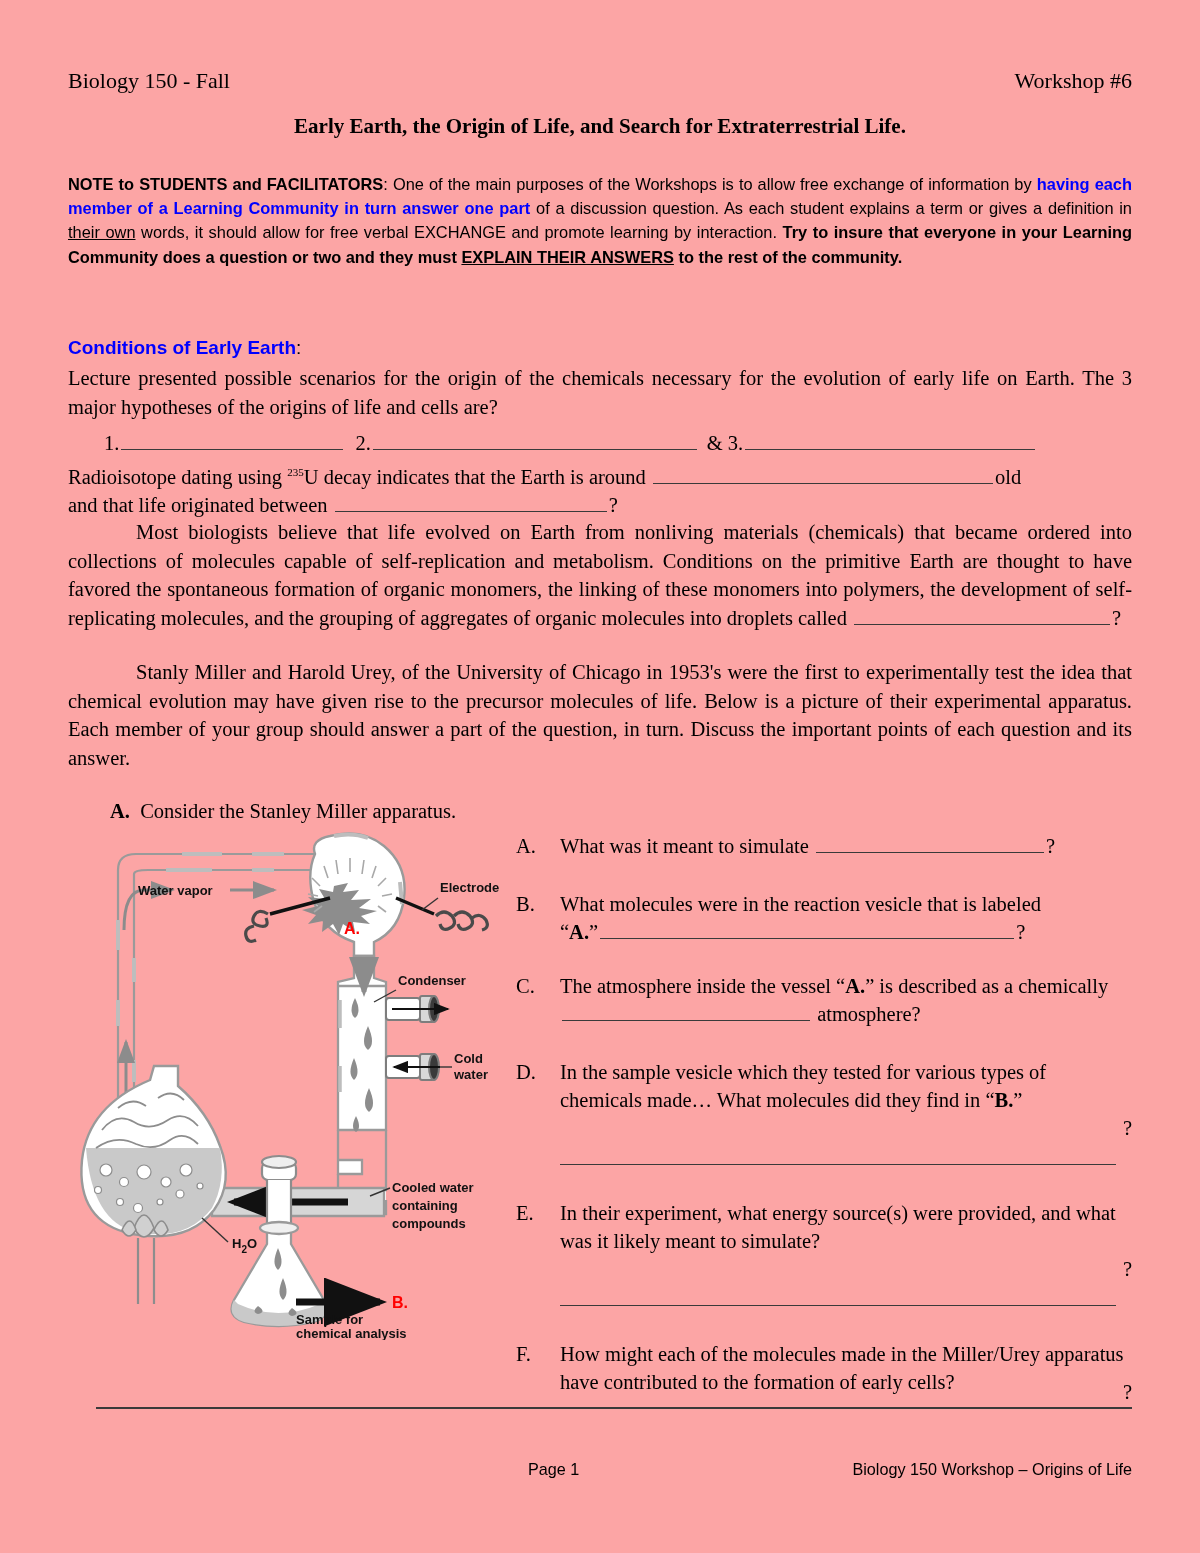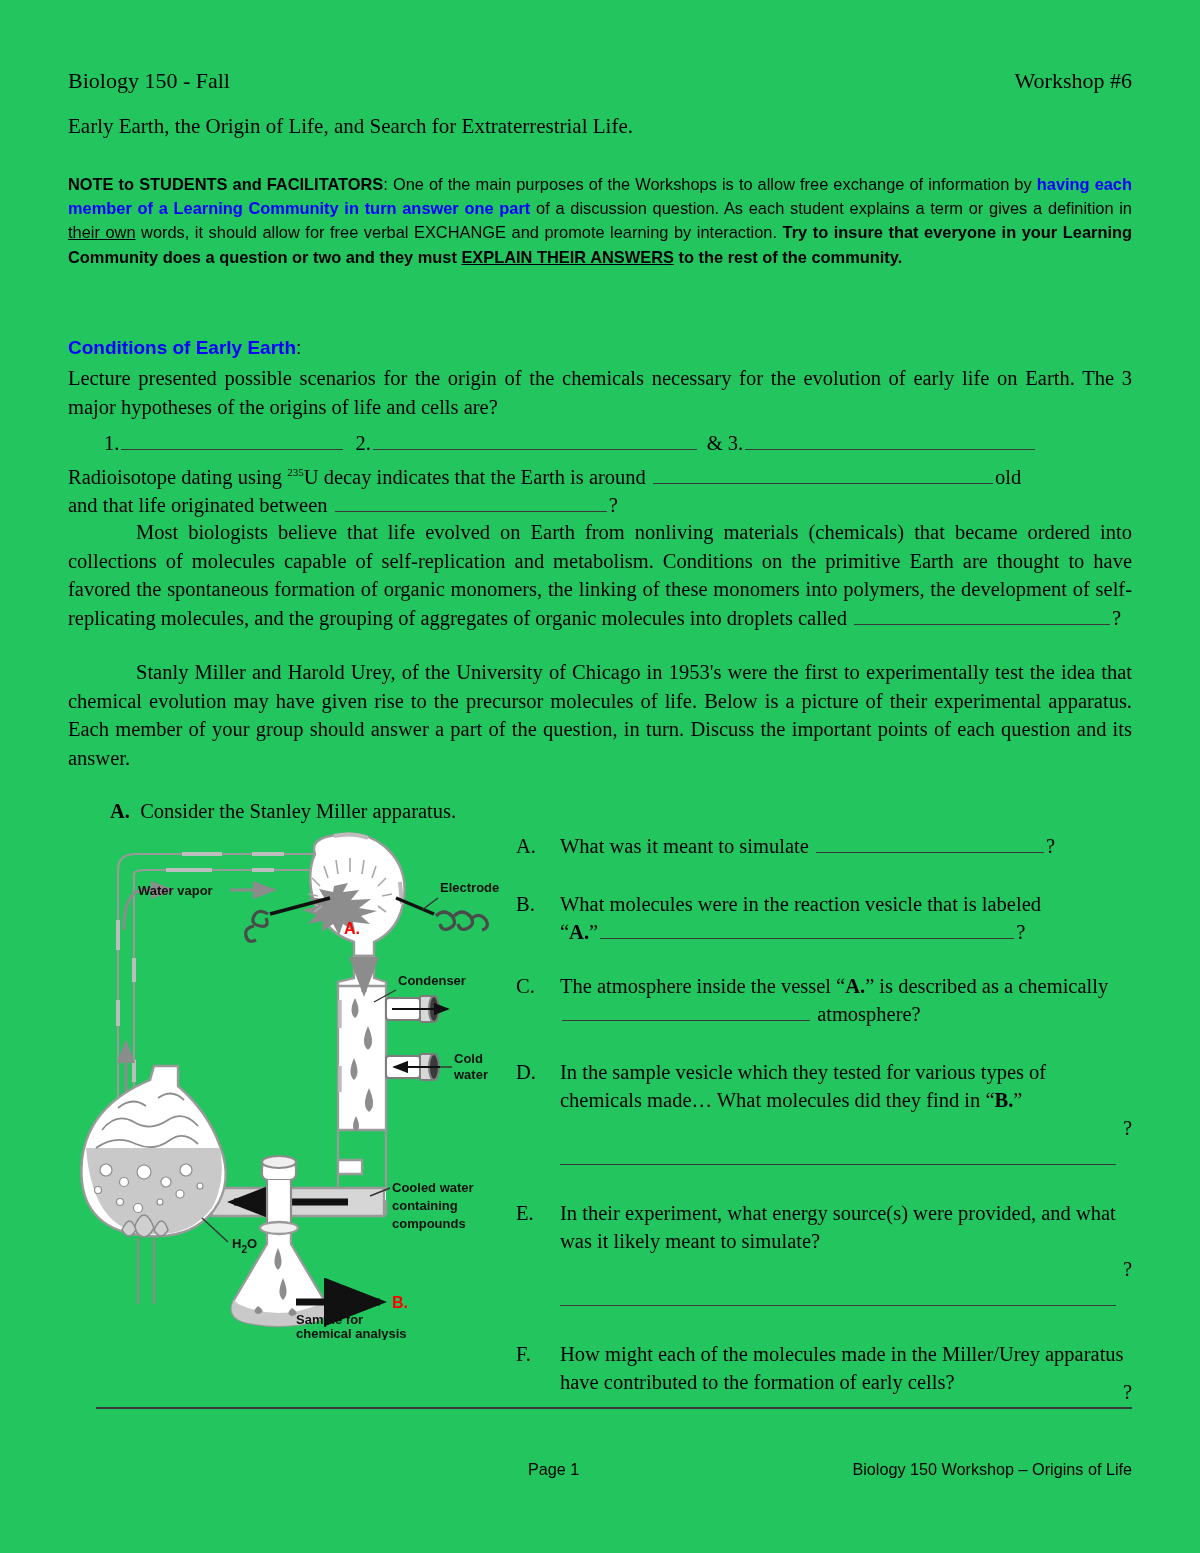--- a/index.html
+++ b/index.html
@@ -4,21 +4,21 @@
 <style>
   html, body {
     margin: 0;
     padding: 0;
     background: #ffffff;
   }
   .page {
     position: relative;
     width: 1200px;
     height: 1553px;
-    background: #22c55e;
+    background: #fca5a5;
     font-family: "Liberation Serif", serif;
     color: #000000;
     overflow: hidden;
   }
 
   
   .hdr {
     position: absolute;
     top: 68px;
     left: 68px;
@@ -28,23 +28,23 @@
     align-items: baseline;
     font-size: 22px;
   }
   .hdr-left, .hdr-right { white-space: nowrap; }
 
   .doc-title {
     position: absolute;
     top: 114px;
     left: 68px;
     right: 68px;
-    text-align: left;
+    text-align: center;
     font-size: 21px;
-    font-weight: normal;
+    font-weight: bold;
   }
 
   
   .note {
     position: absolute;
     top: 172px;
     left: 68px;
     width: 1064px;
     font-family: "Liberation Sans", sans-serif;
     font-size: 16.4px;

